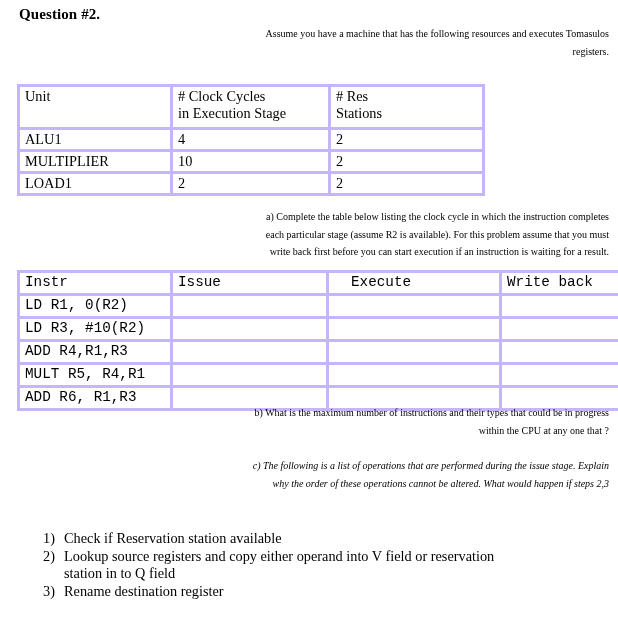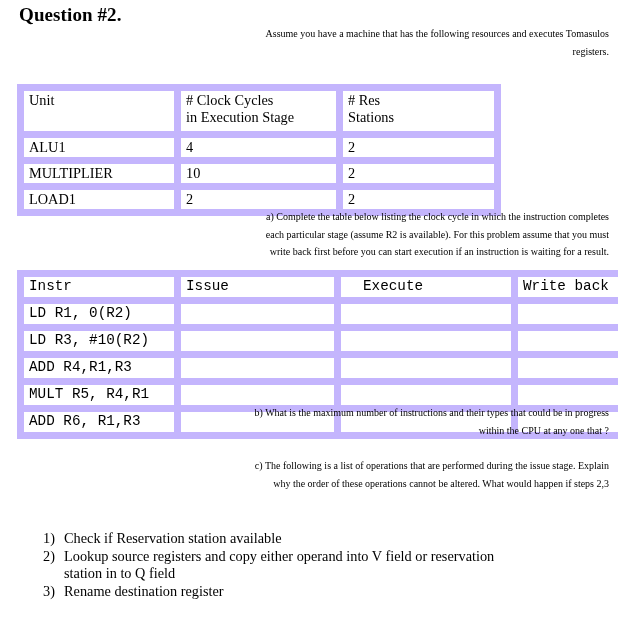--- a/index.html
+++ b/index.html
@@ -20,49 +20,49 @@
     width: 618px;
     height: 634px;
     box-sizing: border-box;
   }
 
   
   .q-title {
     position: absolute;
     left: 19px;
     top: 6px;
-    font-size: 19px;
+    font-size: 15px;
     font-weight: bold;
     letter-spacing: 0.1px;
     line-height: 17px;
     white-space: nowrap;
   }
   .para {
     position: absolute;
     font-size: 10px;
     line-height: 17.6px;
     text-align: right;
   }
   .para .ln { display: block; white-space: nowrap; }
 
   #intro-para  { left: 19px; top: 25px;  width: 590px; }
   #part-a-para { left: 19px; top: 208px; width: 590px; }
   #part-b-para { left: 19px; top: 404px; width: 590px; }
-  #part-c-para { left: 19px; top: 457px; width: 590px; }
+  #part-c-para { left: 19px; top: 457px; width: 590px; font-style: italic; }
 
   
   table.doc-table {
     position: absolute;
     border-collapse: collapse;
     font-size: 14.3px;
     line-height: 17px;
     table-layout: fixed;
   }
   table.doc-table td {
-    border: 7px solid #c4b5fd;
+    border: 3px solid #c4b5fd;
     padding: 1px 0 1px 5px;
     vertical-align: top;
     white-space: nowrap;
     overflow: hidden;
   }
 
   
   #resources-table {
     left: 17px;
     top: 84px;

